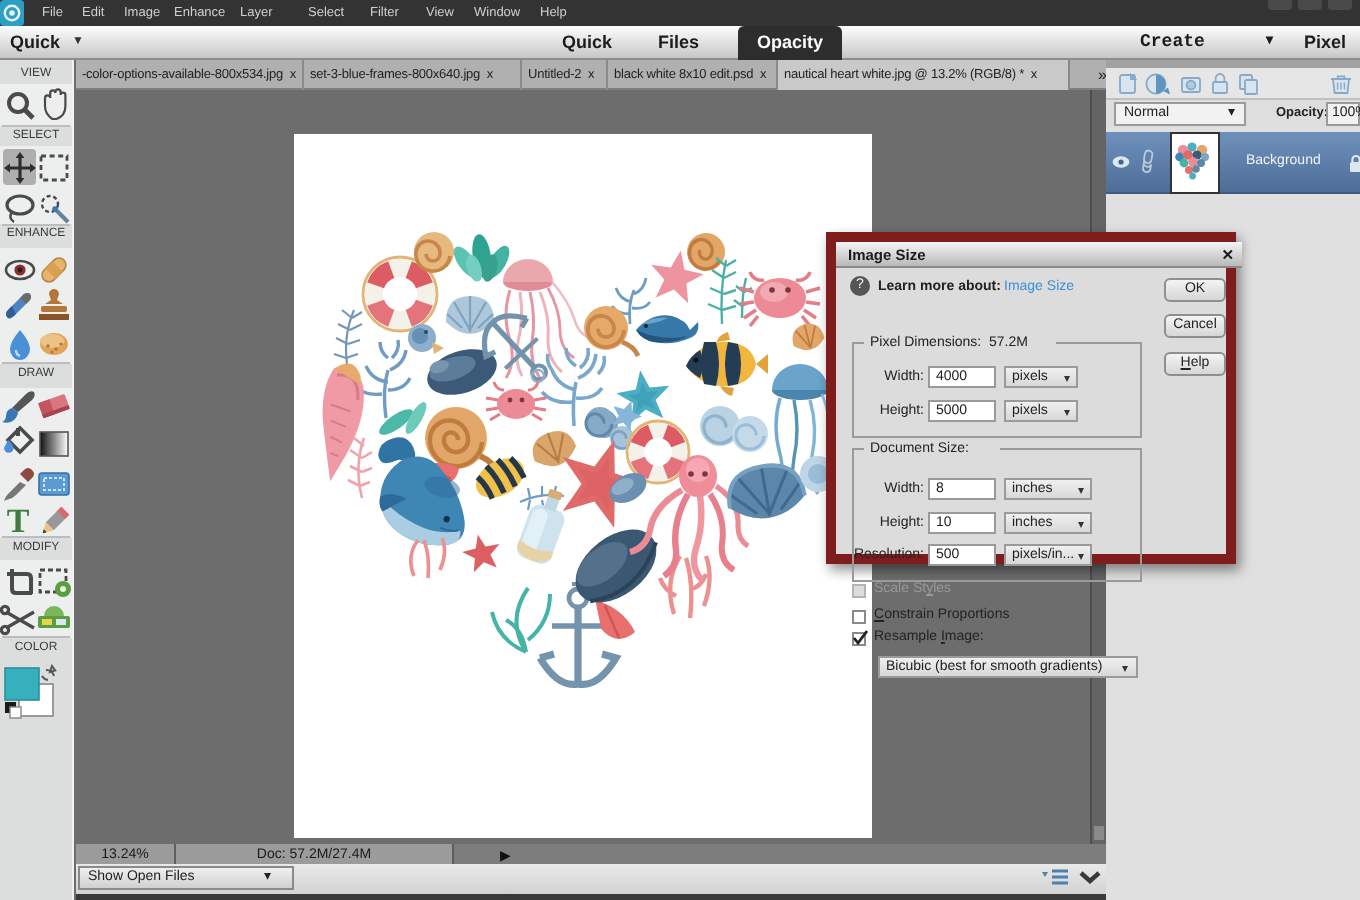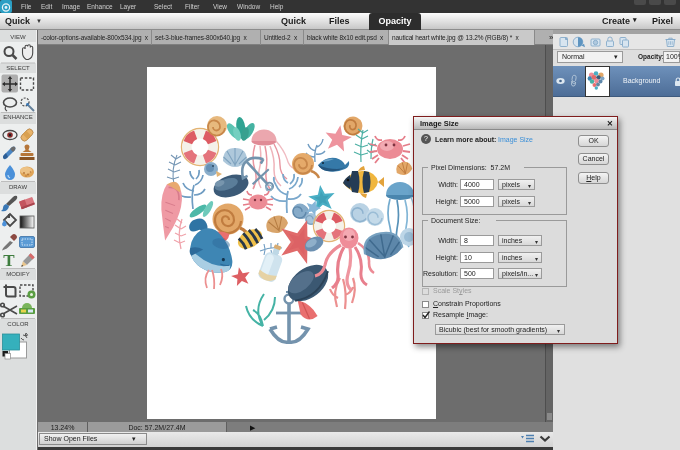--- a/index.html
+++ b/index.html
@@ -37,21 +37,21 @@
 #bottomstrip{left:38px;top:447px;width:516px;height:3px;background:#3a3a3a;}
 
 #rightpanel{left:553px;top:30px;width:127px;height:420px;background:#e0e0e0;}
 #iconrow{position:absolute;left:0;top:4px;width:127px;height:16px;background:#e6e6e6;border-bottom:1px solid #c0c0c0;box-sizing:border-box;}
 #blendrow{position:absolute;left:0;top:20px;width:127px;height:14px;background:#dedede;}
 #normalbox{position:absolute;left:4px;top:1px;width:66px;height:12px;background:#f2f2f2;border:1px solid #9a9a9a;box-sizing:border-box;font-size:7px;color:#222;line-height:10px;padding-left:4px;}
 #opacitybox{position:absolute;left:110px;top:1px;width:17px;height:12px;background:#f2f2f2;border:1px solid #9a9a9a;box-sizing:border-box;font-size:7px;color:#222;line-height:10px;padding-left:2px;}
 #layerrow{position:absolute;left:0;top:36px;width:127px;height:31px;background:linear-gradient(#6e91bb,#4d6d97);border-bottom:1px solid #3e5a7e;box-sizing:border-box;}
 #layerthumb{position:absolute;left:32px;top:0px;width:23px;height:29px;background:#fff;border:1px solid #333;}
 
-#dialog{left:413px;top:116px;width:205px;height:228px;background:#dcdcdc;border:1px solid #7f1d1d;box-shadow:2px 3px 6px rgba(0,0,0,0.45);box-sizing:border-box;}
+#dialog{left:413px;top:116px;width:205px;height:166px;background:#dcdcdc;border:5px solid #7f1d1d;box-shadow:2px 3px 6px rgba(0,0,0,0.45);box-sizing:border-box;}
 #dlgtitle{position:absolute;left:0;top:0;width:203px;height:13px;background:linear-gradient(#f5f5f5,#b9b9b9);border-bottom:1px solid #8a8a8a;box-sizing:border-box;}
 #dlgtitle span{position:absolute;left:6px;top:2px;font-size:7.5px;font-weight:bold;color:#1a1a1a;}
 #dlgx{left:auto !important;right:4px;top:1px;font-size:9px;}
 .dbtn{position:absolute;left:164px;width:31px;height:12px;background:linear-gradient(#f4f4f4,#d6d6d6);border:1px solid #8f8f8f;border-radius:3px;box-sizing:border-box;font-size:7px;color:#222;text-align:center;line-height:10px;}
 .group{position:absolute;left:8px;width:143px;border:1px solid #9a9a9a;}
 .glabel{position:absolute;top:-4px;left:5px;background:#dcdcdc;padding:0 3px;font-size:7px;color:#222;}
 .flabel{position:absolute;font-size:7px;color:#222;text-align:right;}
 .field{position:absolute;width:34px;height:11px;background:#fff;border:1px solid #9a9a9a;box-sizing:border-box;font-size:7px;color:#222;line-height:9px;padding-left:3px;}
 .drop{position:absolute;height:11px;background:linear-gradient(#f0f0f0,#d8d8d8);border:1px solid #9a9a9a;box-sizing:border-box;font-size:7px;color:#222;line-height:9px;padding-left:3px;}
 .caret{position:absolute;font-size:6px;color:#333;}
@@ -83,21 +83,21 @@
         <div style="left:30px;"></div>
     </div>
   </div>
 
   <div id="modebar" class="abs">
     <span class="lbl" style="left:5px;">Quick</span>
     <span style="position:absolute;left:36px;top:5px;font-size:6px;color:#333;">▼</span>
     <span class="lbl" style="left:281px;">Quick</span>
     <span class="lbl" style="left:329px;">Files</span>
     <div id="expertTab">Opacity</div>
-    <span class="lbl" style="left:602px;">Create</span>
+    <span class="lbl" style="left:570px;font-family:Liberation Mono, monospace;">Create</span>
     <span class="lbl" style="left:633px;font-size:7px;">▾</span>
     <span class="lbl" style="left:652px;">Pixel</span>
   </div>
 
   <div id="tabbar" class="abs">
     <div class="tab" style="left:0;width:114px;">-color-options-available-800x534.jpg &nbsp;x</div>
     <div class="tab" style="left:114px;width:109px;">set-3-blue-frames-800x640.jpg &nbsp;x</div>
     <div class="tab" style="left:223px;width:43px;">Untitled-2 &nbsp;x</div>
     <div class="tab" style="left:266px;width:85px;">black white 8x10 edit.psd &nbsp;x</div>
     <div class="tab act" style="left:351px;width:146px;">nautical heart white.jpg @ 13.2% (RGB/8) * &nbsp;x</div>

